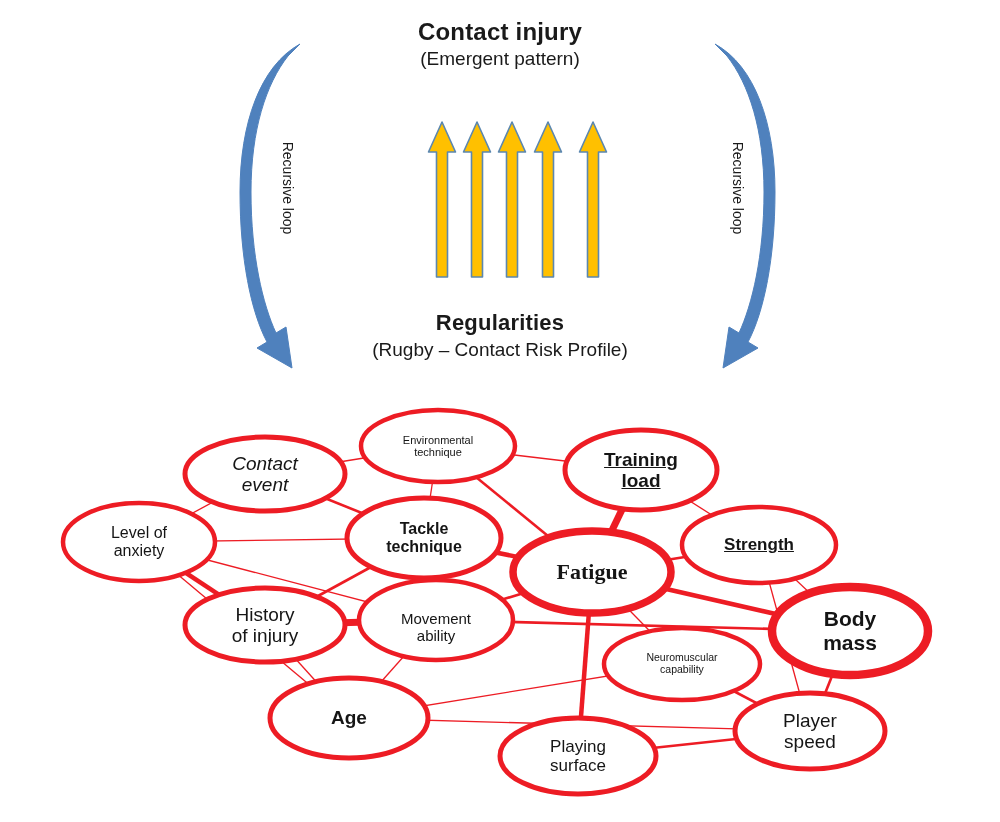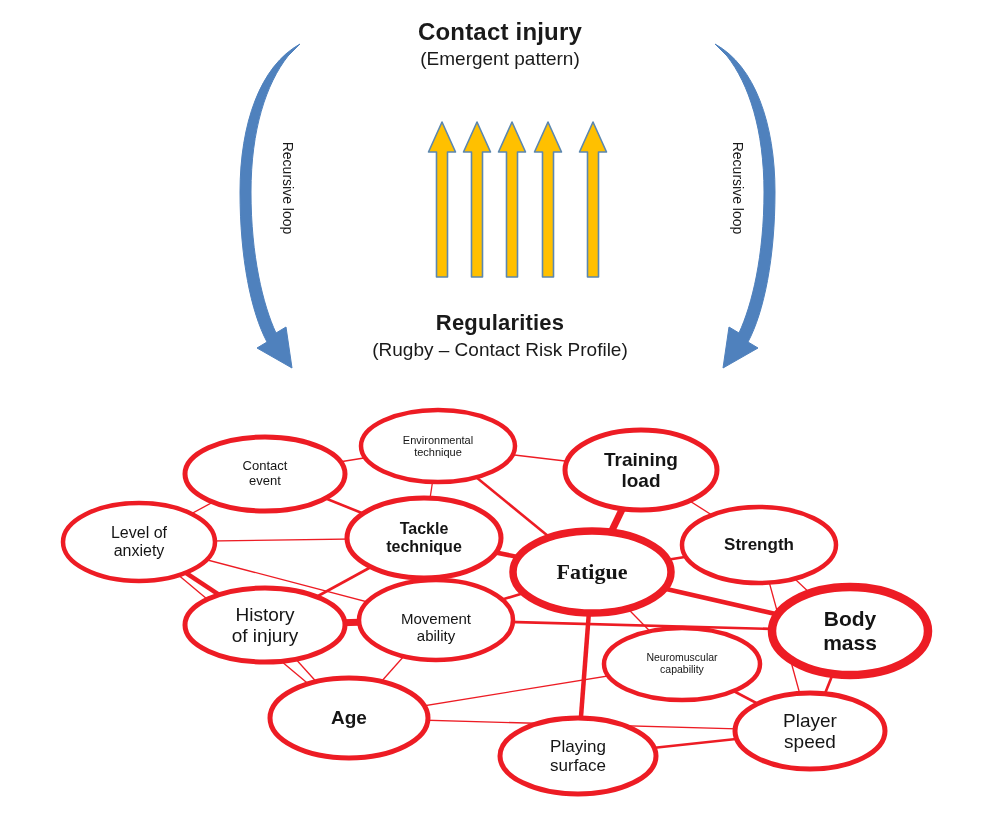--- a/index.html
+++ b/index.html
@@ -78,32 +78,32 @@
   <div class="title t-main" style="top:18px;">Contact injury</div>
   <div class="title t-sub" style="top:48px;">(Emergent pattern)</div>
 
   <div class="loop-label" style="left:288px;top:188px;">Recursive loop</div>
   <div class="loop-label" style="left:738px;top:188px;">Recursive loop</div>
 
   <div class="title t-main" style="top:310px;font-size:22px;">Regularities</div>
   <div class="title t-sub" style="top:339px;">(Rugby – Contact Risk Profile)</div>
 
   <div id="labels">
-      <div class="node-label" style="left: 185px; top: 437px; width: 160px; height: 74px; font-size: 13px;">Contact
+      <div class="node-label" style="left: 185px; top: 437px; width: 160px; height: 74px; font-size: 19px; font-style: italic;">Contact
 event</div>
       <div class="node-label" style="left: 361px; top: 410px; width: 154px; height: 72px; font-size: 11px;">Environmental
 technique</div>
-      <div class="node-label bold" style="left: 565px; top: 430px; width: 152px; height: 80px; font-size: 19px;">Training
+      <div class="node-label bold" style="left: 565px; top: 430px; width: 152px; height: 80px; font-size: 19px; text-decoration: underline;">Training
 load</div>
       <div class="node-label" style="left: 63px; top: 503px; width: 152px; height: 78px; font-size: 16px;">Level of
 anxiety</div>
       <div class="node-label bold" style="left: 347px; top: 498px; width: 154px; height: 80px; font-size: 16px;">Tackle
 technique</div>
       <div class="node-label bold" style="left: 513px; top: 531px; width: 158px; height: 82px; font-size: 22px; font-family: Liberation Serif, serif;">Fatigue</div>
-      <div class="node-label bold" style="left: 682px; top: 507px; width: 154px; height: 76px; font-size: 17px;">Strength</div>
+      <div class="node-label bold" style="left: 682px; top: 507px; width: 154px; height: 76px; font-size: 17px; text-decoration: underline;">Strength</div>
       <div class="node-label" style="left: 185px; top: 588px; width: 160px; height: 74px; font-size: 19px;">History
 of injury</div>
       <div class="node-label" style="left: 359px; top: 588px; width: 154px; height: 80px; font-size: 15px;">Movement
 ability</div>
       <div class="node-label bold" style="left: 772px; top: 587px; width: 156px; height: 88px; font-size: 21px;">Body
 mass</div>
       <div class="node-label" style="left: 604px; top: 628px; width: 156px; height: 72px; font-size: 10.5px;">Neuromuscular
 capability</div>
       <div class="node-label bold" style="left: 270px; top: 678px; width: 158px; height: 80px; font-size: 19px;">Age</div>
       <div class="node-label" style="left: 500px; top: 718px; width: 156px; height: 76px; font-size: 17px;">Playing

